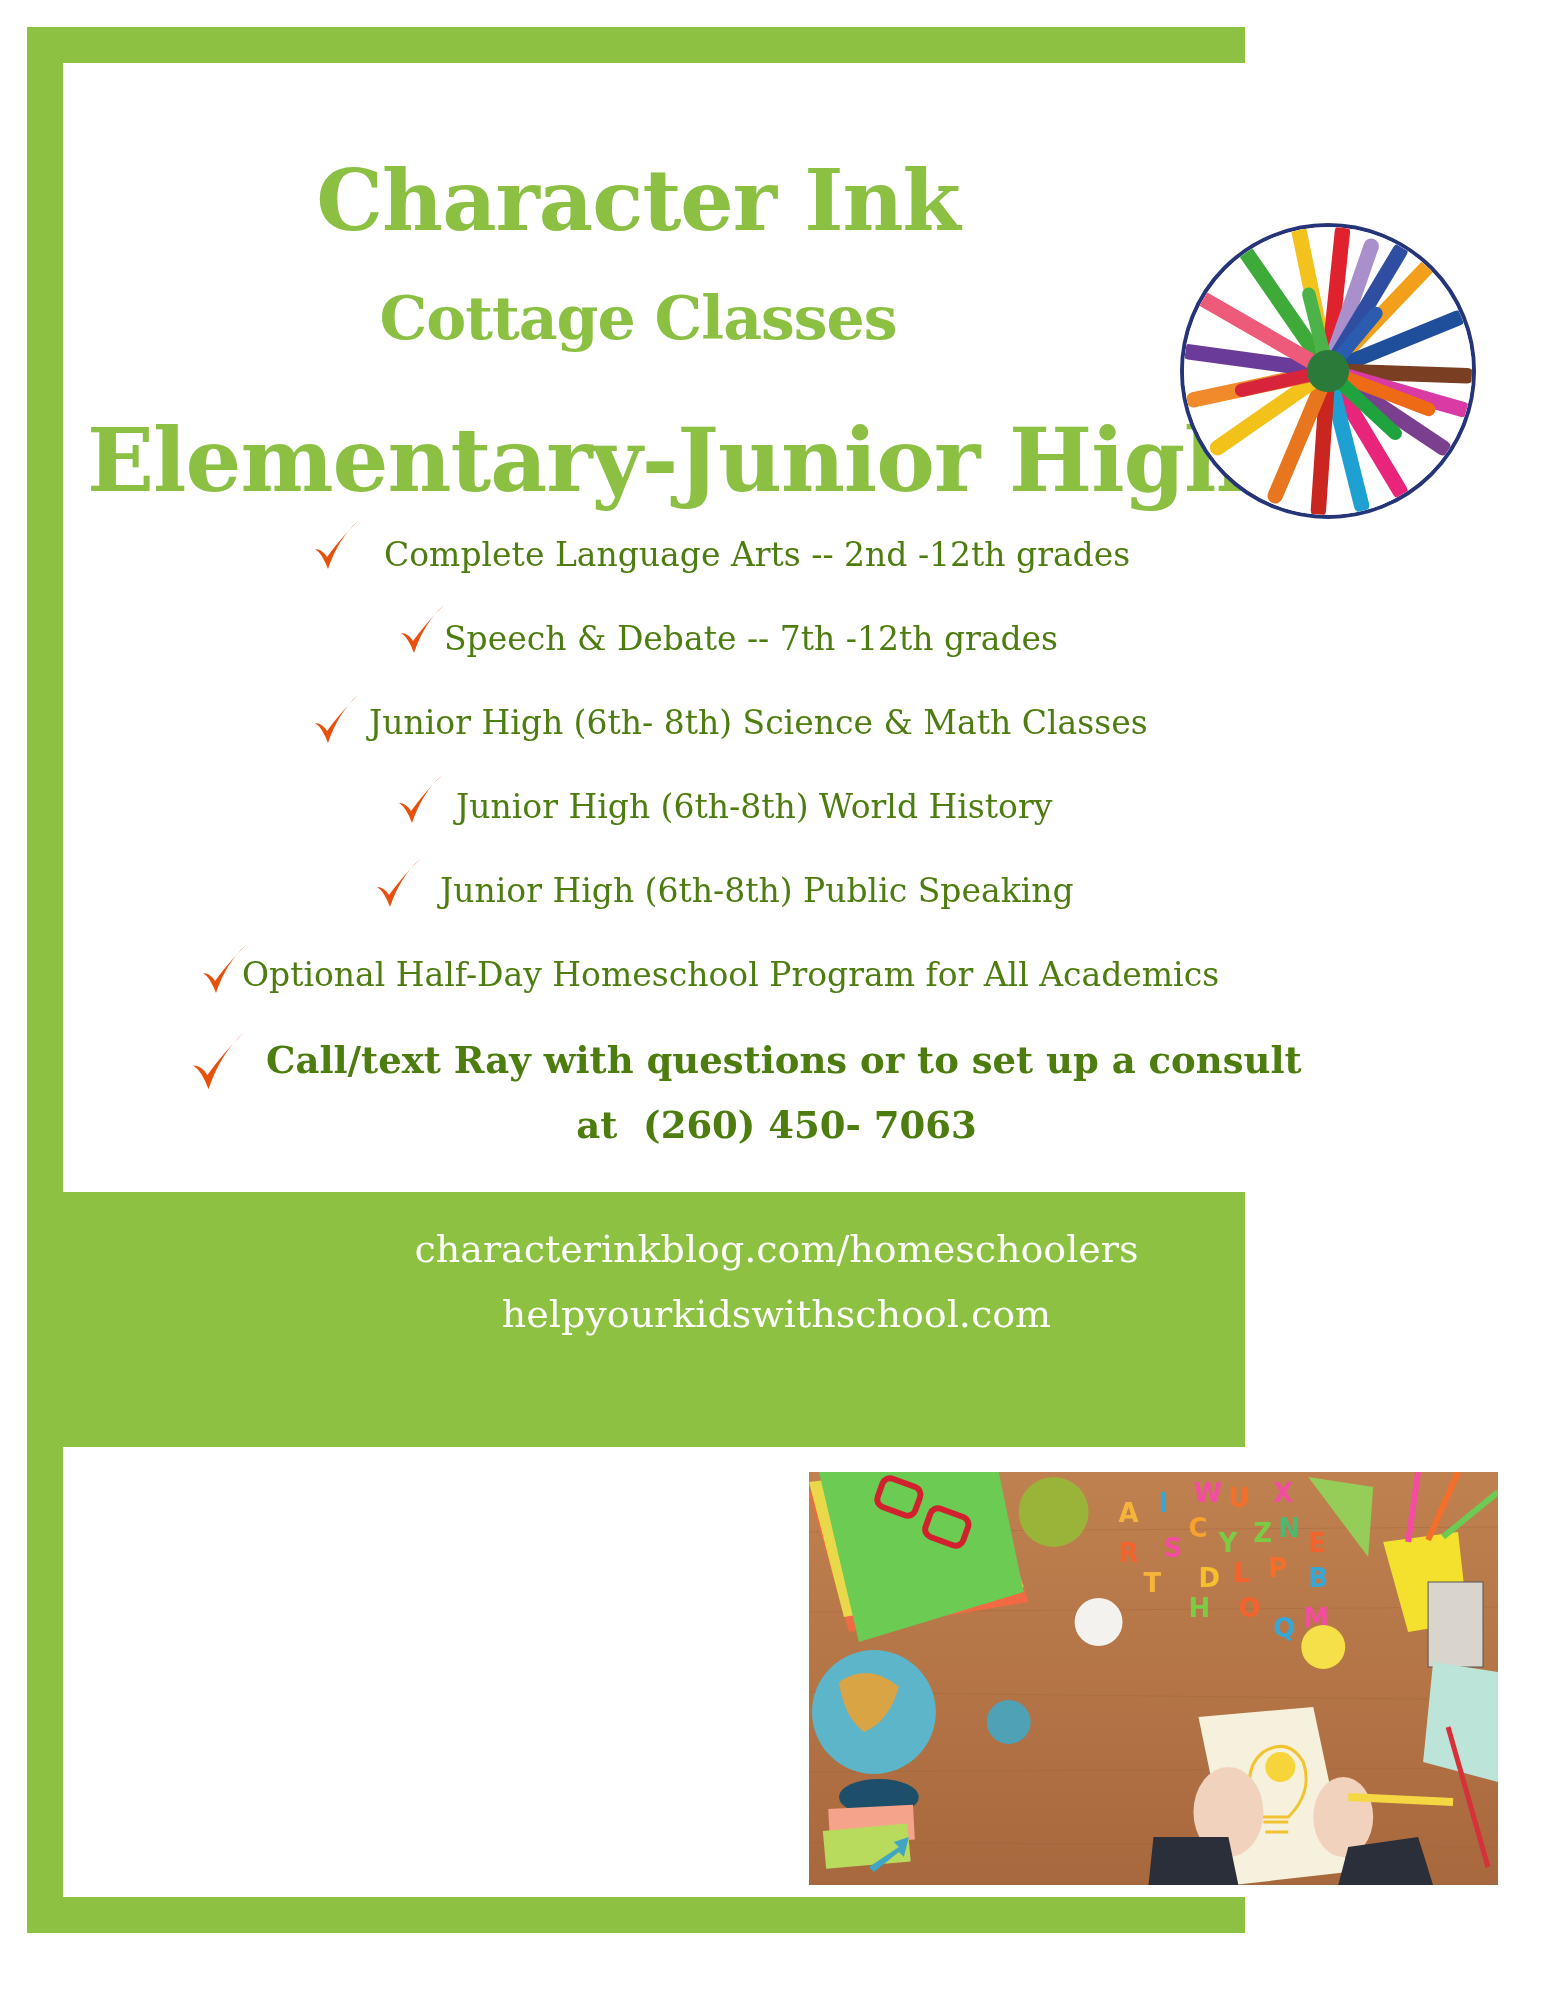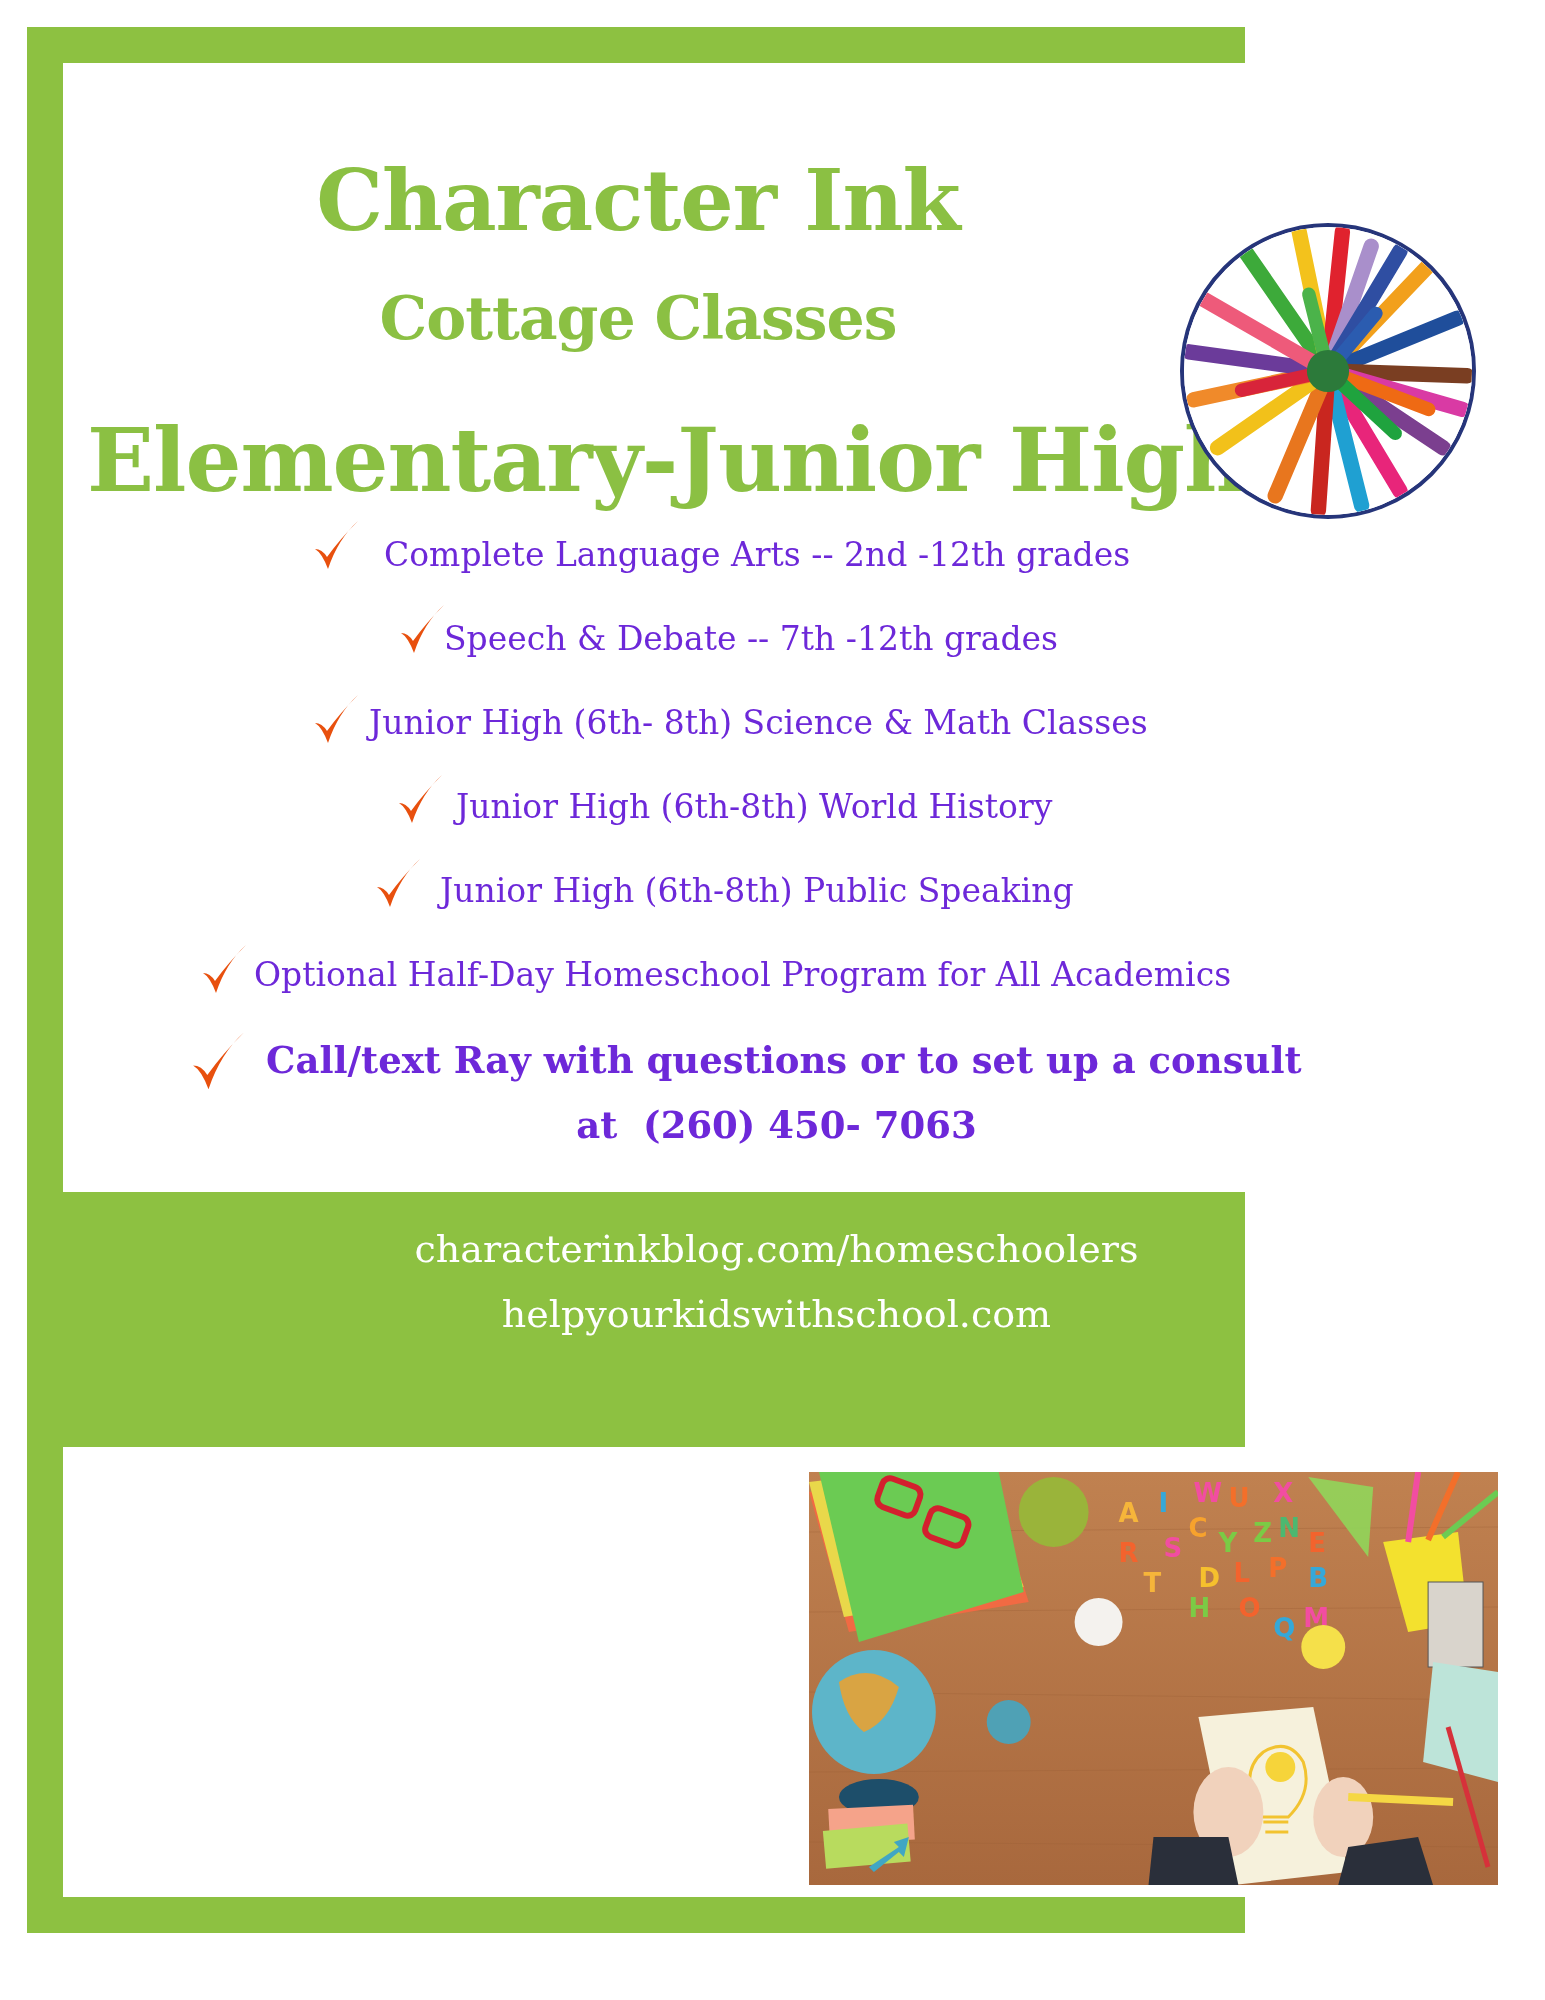--- a/index.html
+++ b/index.html
@@ -12,21 +12,21 @@
   .title-line { position:absolute; color:#8BC043; font-weight:bold; font-family:"DejaVu Serif", serif;
                 white-space:nowrap; letter-spacing:-1px; }
   .t1 { left:0; width:1150px; text-align:center; top:88px; font-size:84px; }
   .t2 { left:0; width:1150px; text-align:center; top:220px; font-size:60px; }
   .t3 { left:24px; top:345px; font-size:88px; }
 
   .pencil-circle { position:absolute; left:1117px; top:160px; width:296px; height:296px; border-radius:50%;
                    border:4px solid #26357A; box-sizing:border-box; overflow:hidden; background:#ffffff; }
   .pencil-circle svg { width:100%; height:100%; display:block; }
 
-  .check-row { position:absolute; white-space:nowrap; color:#6d28d9; font-size:33px; font-family:"DejaVu Serif", serif; }
+  .check-row { position:absolute; white-space:nowrap; color:#4d7c0f; font-size:33px; font-family:"DejaVu Serif", serif; }
   .check-row .check { position:absolute; }
   .check svg { display:block; }
   .check-row .label { position:absolute; top:0; }
   .bold { font-weight:bold; font-size:37px; }
 
   .urls { position:absolute; left:0; width:1499px; top:1190px; text-align:center; color:#ffffff;
           font-family:"DejaVu Serif", serif; font-size:38px; line-height:65px; }
   .urls div { white-space:nowrap; }
 
   .about { position:absolute; left:36px; top:0; width:680px; height:450px; display:flex; align-items:center; justify-content:center;
@@ -122,21 +122,21 @@
       </span>
       <span class="label" style="left:66px;">Junior High (6th-8th) Public Speaking</span>
     </div>
 
     <div class="check-row" style="left:137px; top:892px;">
       <span class="check" style="left:0; top:-12px;">
         <svg width="48" height="54" viewBox="0 0 48 54">
             <path d="M3 30 Q10 34 16 50 Q26 20 46 2 Q28 20 15 38 Q10 30 3 30 Z" fill="#E8500E"></path>
           </svg>
       </span>
-      <span class="label" style="left:54px;">Optional Half-Day Homeschool Program for All Academics</span>
+      <span class="label" style="left:42px;">Optional Half-Day Homeschool Program for All Academics</span>
     </div>
 
     <div class="check-row bold" style="left:125px; top:975px;">
       <span class="check" style="left:0; top:-8px;">
         <svg width="60" height="64" viewBox="0 0 48 54">
             <path d="M3 30 Q10 34 16 50 Q26 20 46 2 Q28 20 15 38 Q10 30 3 30 Z" fill="#E8500E"></path>
           </svg>
       </span>
       <span class="label" style="left:78px;">Call/text Ray with questions or to set up a consult</span>
     </div>

